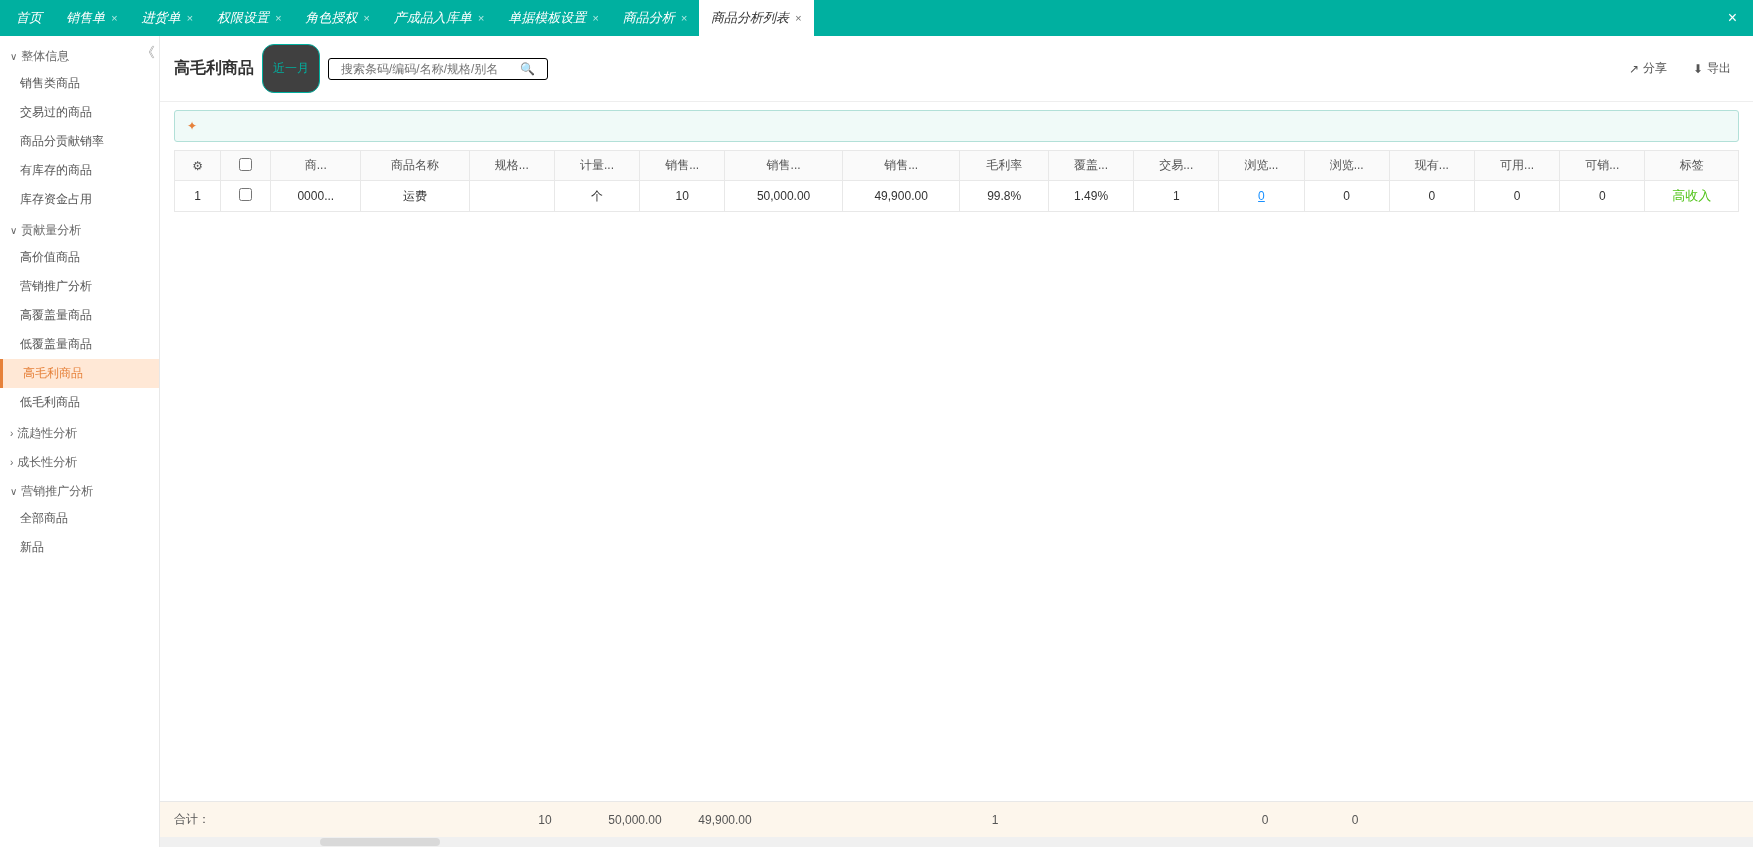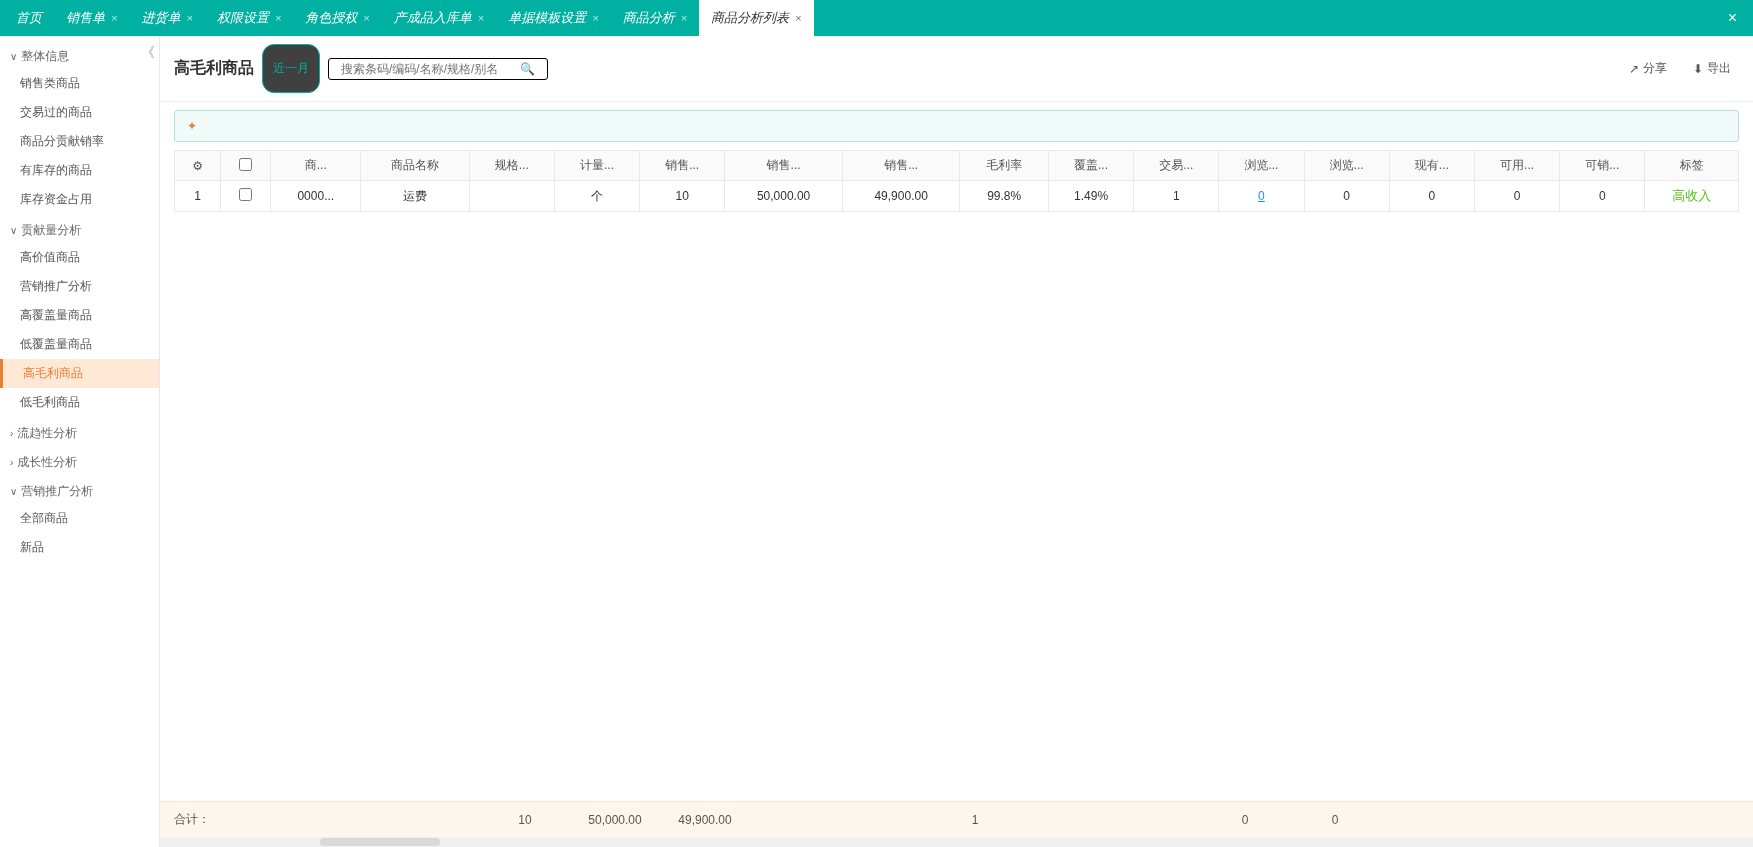--- a/index.html
+++ b/index.html
@@ -183,21 +183,21 @@
     .footer-total {
       background: #fdf6ec;
       border-top: 1px solid #e8e8e8;
       display: flex;
       align-items: center;
       padding: 6px 14px;
       font-size: 12px;
       color: #555;
       min-height: 36px;
     }
-    .footer-total .total-label { }
+    .footer-total .total-label { margin-right: 20px; }
     .footer-cells {
       display: flex;
       flex: 1;
       gap: 0;
     }
 
     
     .scrollbar-row {
       height: 10px;
       background: #f0f0f0;

